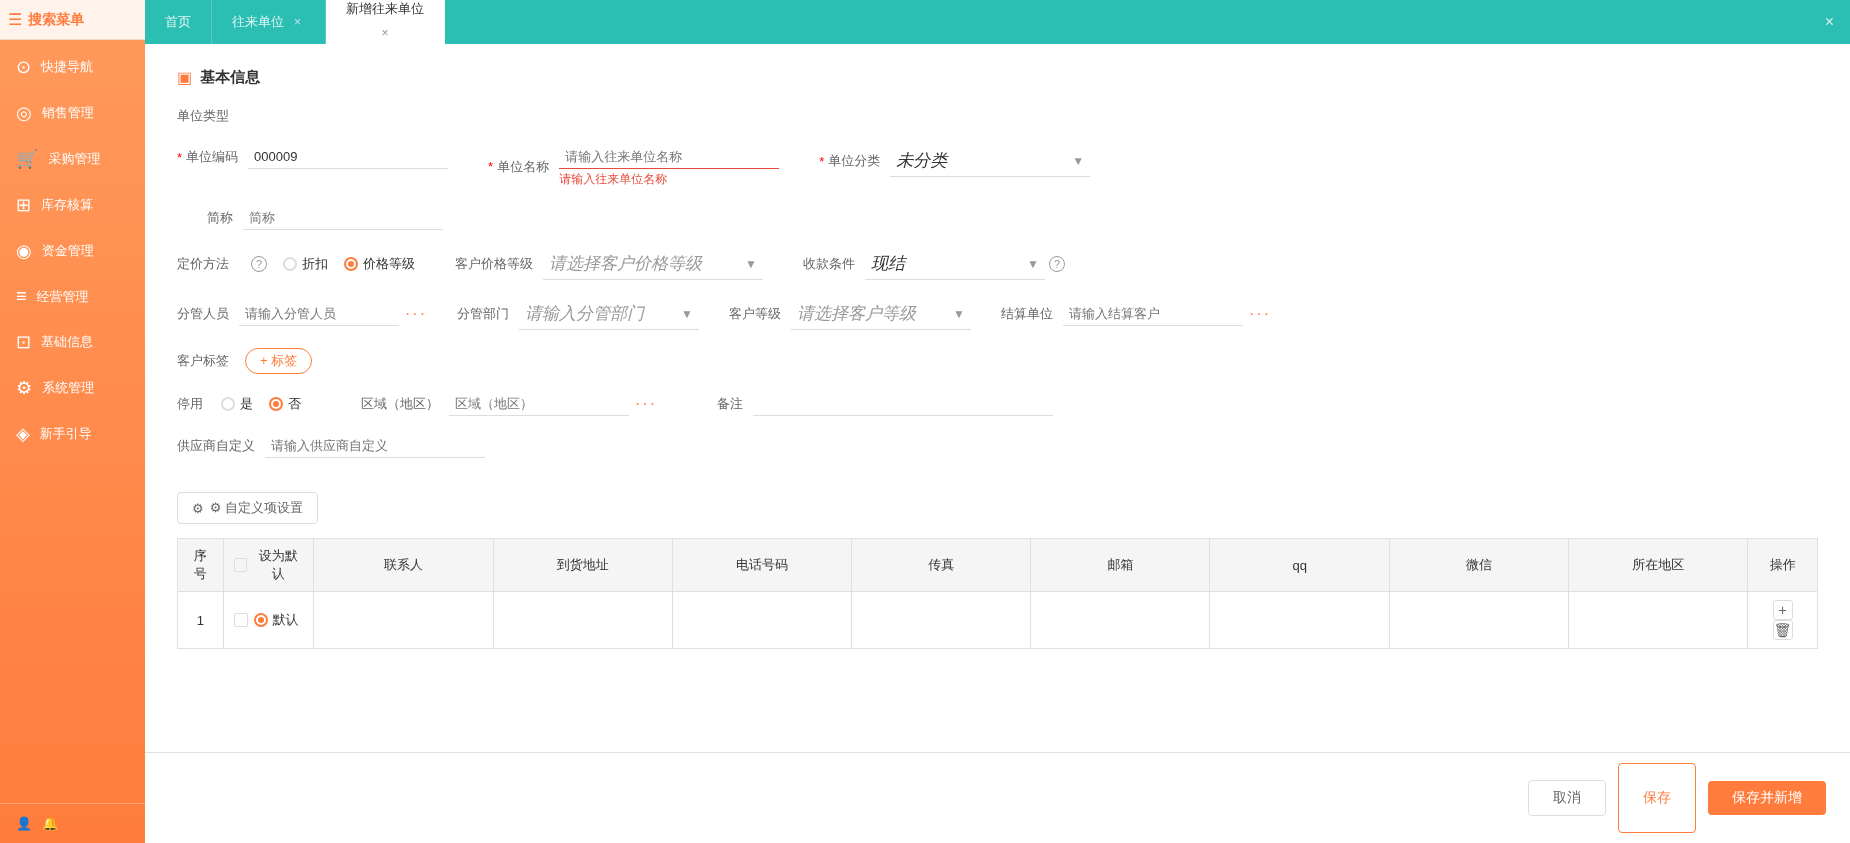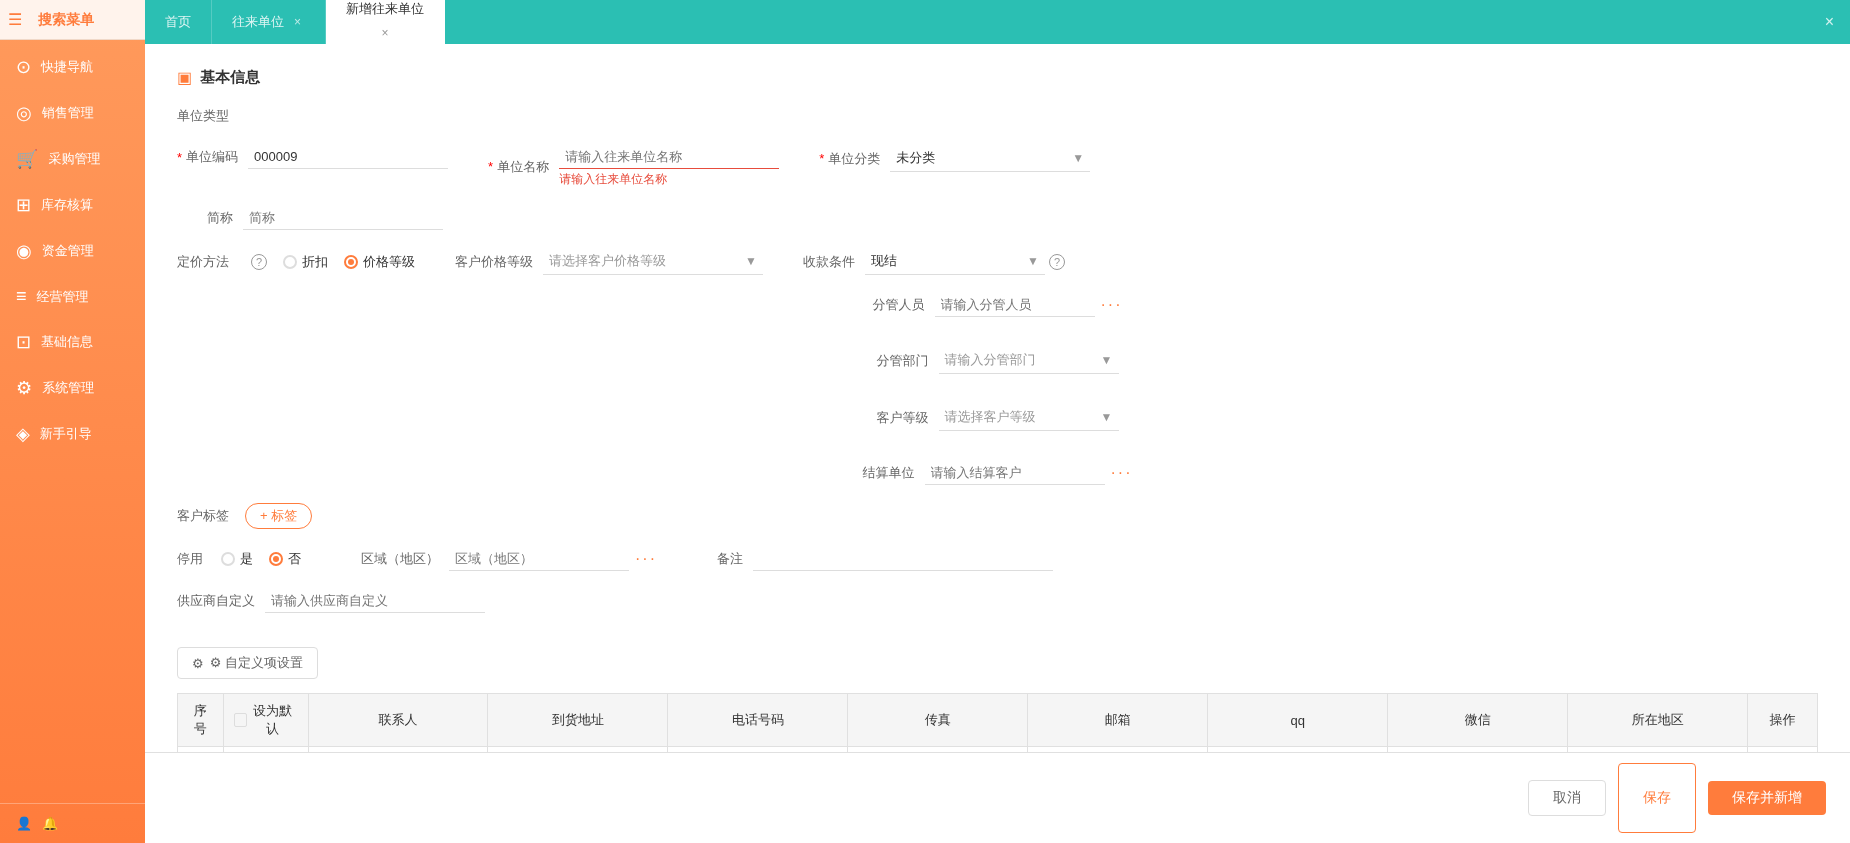--- a/index.html
+++ b/index.html
@@ -17,21 +17,21 @@
     .sidebar-top {
       background: #fff3ec;
       padding: 10px 8px;
       display: flex;
       align-items: center;
       gap: 6px;
       cursor: pointer;
       border-bottom: 1px solid #f0d8c8;
     }
     .sidebar-top .icon { color: #ff7c3c; font-size: 16px; }
-    .sidebar-top .label { color: #ff7c3c; font-size: 14px; font-weight: bold; margin-left: 10px; }
+    .sidebar-top .label { color: #ff7c3c; font-size: 14px; font-weight: bold; }
     .sidebar-menu {
       flex: 1;
       display: flex;
       flex-direction: column;
       padding-top: 4px;
     }
     .sidebar-item {
       display: flex;
       align-items: center;
       gap: 10px;
@@ -189,21 +189,22 @@
       align-items: center;
       border-bottom: 1px solid #ddd;
       padding: 4px 6px;
       min-width: 160px;
       cursor: pointer;
       position: relative;
     }
     .form-select .select-text {
       flex: 1;
       color: #999;
-      font-size: 13px;
+      font-size: 17px;
+      font-style: italic;
     }
     .form-select .select-text.has-value { color: #333; }
     .form-select .arrow { color: #999; font-size: 12px; margin-left: 4px; }
 
     
     .radio-group {
       display: flex;
       align-items: center;
       gap: 16px;
     }
@@ -531,21 +532,21 @@
           <span class="form-label">收款条件</span>
           <div class="form-select" style="width:180px;">
             <span class="select-text has-value">现结</span>
             <span class="arrow">▼</span>
           </div>
           <span class="help-icon">?</span>
         </div>
       </div>
 
       
-      <div class="form-row" style="margin-top:8px;align-items:center;gap:30px;flex-wrap:wrap;flex-direction:column;">
+      <div class="form-row" style="margin-top:8px;align-items:center;gap:30px;flex-wrap:wrap;">
 
         <div class="form-field" style="flex:0 0 auto;">
           <span class="form-label">分管人员</span>
           <input class="form-input" style="width: 160px;" placeholder="请输入分管人员">
           <span class="more-btn">···</span>
         </div>
 
         <div class="form-field" style="flex:0 0 auto;">
           <span class="form-label">分管部门</span>
           <div class="form-select" style="width:180px;">
@@ -617,41 +618,41 @@
       </button>
 
       
 
       
       <table class="data-table">
         <thead>
           <tr>
             <th>序号</th>
             <th>
-              <div style="display:flex;align-items:center;justify-content:flex-end;">
+              <div style="display:flex;align-items:center;justify-content:flex-end;gap:6px;">
                 <div class="checkbox"></div>
                 <span>设为默认</span>
               </div>
             </th>
             <th>联系人</th>
             <th>到货地址</th>
             <th>电话号码</th>
             <th>传真</th>
             <th>邮箱</th>
             <th>qq</th>
             <th>微信</th>
             <th>所在地区</th>
             <th>操作</th>
           </tr>
         </thead>
         <tbody>
           <tr>
             <td>1</td>
             <td>
-              <div style="display:flex;align-items:center;justify-content:center;">
+              <div style="display:flex;align-items:center;gap:6px;">
                 <div class="checkbox"></div>
                 <div class="radio-item">
                   <div class="radio-circle checked"></div>
                   <span>默认</span>
                 </div>
               </div>
             </td>
             <td><input style="border: none; outline: none; width: 100%; background: transparent;"></td>
             <td><input style="border: none; outline: none; width: 100%; background: transparent;"></td>
             <td><input style="border: none; outline: none; width: 100%; background: transparent;"></td>

